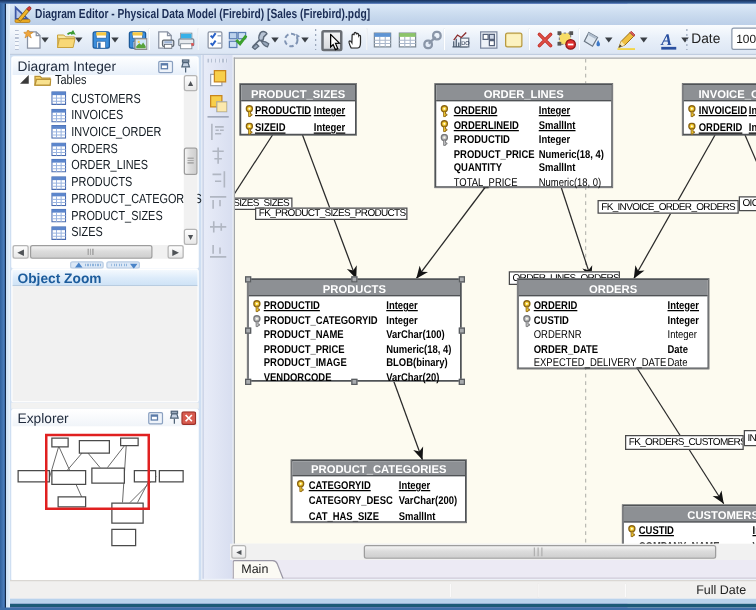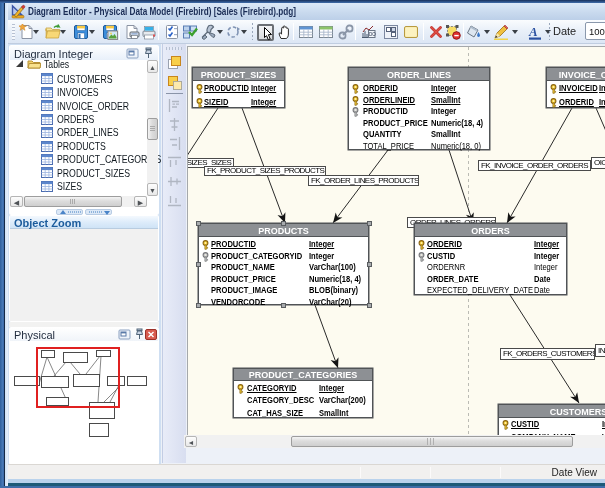--- a/index.html
+++ b/index.html
@@ -316,21 +316,21 @@
 <div class="abs" style="left:96px;top:167px;width:0;height:0;border-left:3px solid transparent;border-right:3px solid transparent;border-top:4px solid #4a84c8;"></div>
 <div class="abs" style="left:60px;top:167px;width:13px;height:2px;background:repeating-linear-gradient(90deg,#8fb4dc 0 1px,transparent 1px 2px);"></div>
 <div class="abs" style="left:81px;top:167px;width:13px;height:2px;background:repeating-linear-gradient(90deg,#8fb4dc 0 1px,transparent 1px 2px);"></div>
 <div class="abs" style="left:1px;top:171px;width:150px;height:107px;background:#fff;border-radius:2px;"></div>
 <div class="abs" style="left:2px;top:172px;width:148px;height:13px;background:linear-gradient(180deg,#f4f9fe 0%,#dcebfa 55%,#cfe3f6 100%);border-bottom:1px solid #b8cce0;"></div>
 <div class="phead" style="left:6px;top:173px;font-weight:bold;color:#1c5c9c;">Object Zoom</div>
 <div class="abs" style="left:2px;top:185px;width:148px;height:92px;background:#f1f1f1;"></div>
 <div class="abs" style="left:1px;top:278px;width:150px;height:5px;background:#f2f2f1;"></div>
 <div class="abs" style="left:1px;top:283px;width:150px;height:138px;background:#fff;border-radius:2px;"></div>
 <div class="abs" style="left:2px;top:284px;width:148px;height:13px;background:linear-gradient(180deg,#ffffff,#f0f4f9);"></div>
-<div class="phead" style="left:6px;top:285px;">Physical</div>
+<div class="phead" style="left:6px;top:285px;">Explorer</div>
 <svg class="ticon" style="left:110px;top:285px" width="13" height="11" viewBox="0 0 13 11">
         <rect x="1" y="1" width="11" height="9" rx="1" fill="#eef3fa" stroke="#8aa0c0"></rect>
         <rect x="3" y="3" width="5" height="4" fill="#fff" stroke="#5a7aa8"></rect>
         <rect x="3" y="3" width="5" height="1.4" fill="#5a7aa8"></rect>
       </svg>
 <svg class="ticon" style="left:126px;top:284px" width="11" height="12" viewBox="0 0 11 12">
         <g stroke="#506478" fill="#c8d4e4">
           <rect x="3" y="1" width="5" height="1.6"></rect>
           <path d="M2.5 6.5 H8.5 L7.5 3 H3.5 Z"></path>
           <line x1="5.5" y1="7" x2="5.5" y2="11"></line>
@@ -423,21 +423,20 @@
         <polygon points="145.0,176.0 147.7,165.5 149.4,170.3 154.4,170.6" fill="#141414"></polygon>
         <polygon points="285.0,176.0 277.9,167.8 282.7,169.2 285.8,165.2" fill="#141414"></polygon>
         <polygon points="319.0,176.0 320.3,165.2 322.6,169.7 327.6,169.4" fill="#141414"></polygon>
         <polygon points="391.0,356.0 382.1,349.8 387.1,349.9 389.2,345.3" fill="#141414"></polygon>
         <polygon points="150.0,321.0 142.6,313.0 147.5,314.2 150.5,310.2" fill="#141414"></polygon>
       </svg>
     <div class="lbl" style="left:403px;top:110px;width:45px;height:12px;line-height:10px;">OICES</div>
     <div class="lbl" style="left:407px;top:297px;width:45px;height:13px;line-height:11px;">INVOICES</div>
     <div class="lbl" style="left:-57px;top:111px;width:103px;height:10px;line-height:8px;text-align:right;">FK_PRODUCT_SIZES_SIZES</div>
     <div class="lbl" style="left:16px;top:119px;width:122px;height:10px;line-height:8px;">FK_PRODUCT_SIZES_PRODUCTS</div>
-    <div class="lbl" style="left:120px;top:128px;width:111px;height:11px;line-height:9px;">FK_ORDER_LINES_PRODUCTS</div>
     <div class="lbl" style="left:219px;top:128px;width:89px;height:11px;line-height:9px;margin-top:42px;">ORDER_LINES_ORDERS</div>
     <div class="lbl" style="left:290px;top:113px;width:113px;height:11px;line-height:9px;">FK_INVOICE_ORDER_ORDERS</div>
     <div class="lbl" style="left:312px;top:301px;width:95px;height:12px;line-height:10px;">FK_ORDERS_CUSTOMERS</div>
     <div class="ent" style="left:4px;top:20px;width:93px;height:41px;">
         <div class="hd" style="height:13px;line-height:14px;">PRODUCT_SIZES</div>
         <svg class="abs" style="left:3px;top:16px" width="7" height="10" viewBox="0 0 7 10">
           <circle cx="3.5" cy="3" r="2.4" fill="#f6ce30" stroke="#8a6414" stroke-width="1.1"></circle>
           <circle cx="3.5" cy="3" r="0.8" fill="#fffbe8" stroke="none"></circle>
           <path d="M2.9 5 L2.9 9.3 L4.4 9.3 L4.4 8.3 L5.6 8.3 L5.6 7.3 L4.4 7.3 L4.4 5 Z" fill="#f6ce30" stroke="#8a6414" stroke-width="0.7"></path>
         </svg>
@@ -581,24 +580,30 @@
     <div class="abs hdl" style="left:92.5px;top:255.5px;"></div>
     <div class="abs hdl" style="left:178.5px;top:255.5px;"></div>
   </div>
   <div class="abs" id="hscroll">
     <div class="sb-btn" style="left:1px;top:1px;width:12px;height:11px;line-height:11px;">◄</div>
     <div class="sb-thumb" style="left:107px;top:1px;width:282px;height:11px;"></div>
     <div class="abs" style="left:243px;top:3px;width:7px;height:7px;border-left:1px solid #b0b0b0;border-right:1px solid #b0b0b0;">
         <div style="margin-left:2px;width:1px;height:7px;background:#b0b0b0"></div>
       </div>
   </div>
+  <div class="abs" id="tabrow">
+    <svg class="abs" style="left:0;top:0" width="46" height="15" viewBox="0 0 46 15">
+        <path d="M0.5 15 L0.5 1.5 A1 1 0 0 1 1.5 0.5 L32 0.5 A4 4 0 0 1 35.8 3 L40.5 15" fill="#fbfaf4" stroke="#9a97a5"></path>
+      </svg>
+    <div class="abs" style="left:7px;top:1.5px;font-size:10px;color:#222;">Main</div>
+  </div>
   <div class="abs" id="statusbar">
     <div class="ssep" style="left:352px;"></div>
     <div class="ssep" style="left:422px;"></div>
     <div class="ssep" style="left:492px;"></div>
-    <div class="abs" style="right:8px;top:2px;font-size:10px;color:#222;">Date View</div>
+    <div class="abs" style="right:8px;top:2px;font-size:10px;color:#222;">Full Date</div>
   </div>
   <div class="abs" id="frame-left"></div>
   <div class="abs" id="frame-top"></div>
   <div class="abs" id="frame-bot1"></div>
   <div class="abs" id="frame-bot2"></div>
   <div class="abs" id="frame-bot3"></div>
 </div>
 
 </body></html>

